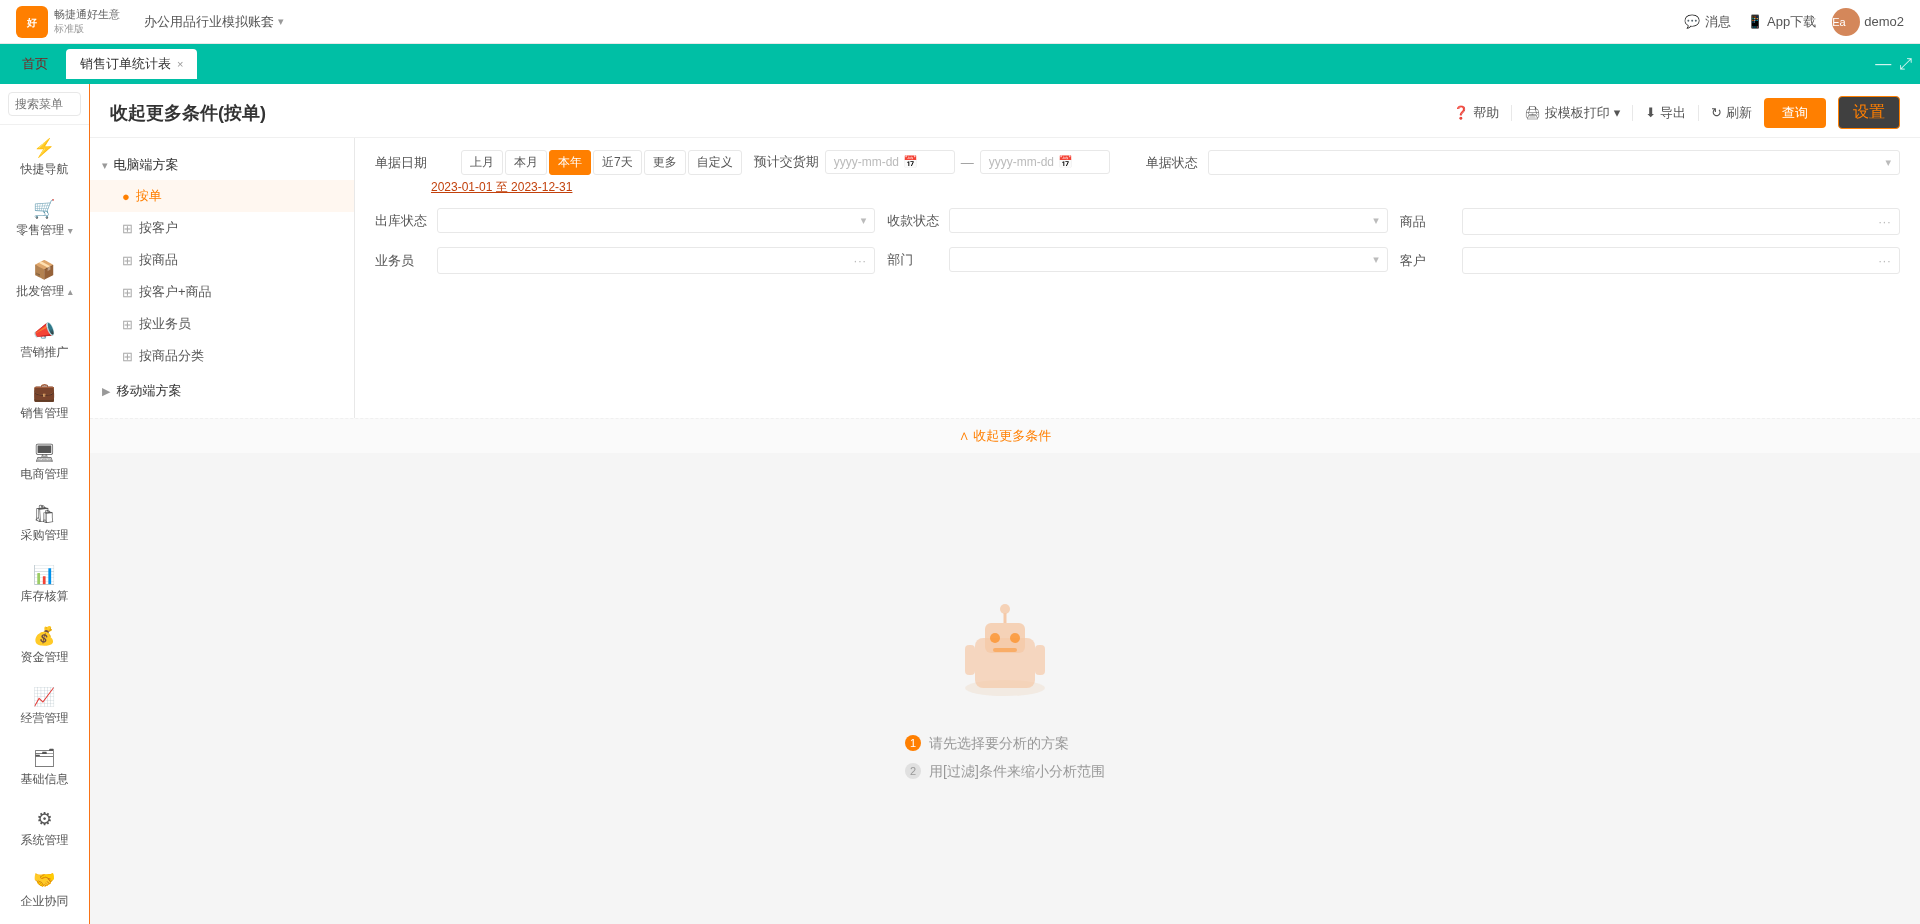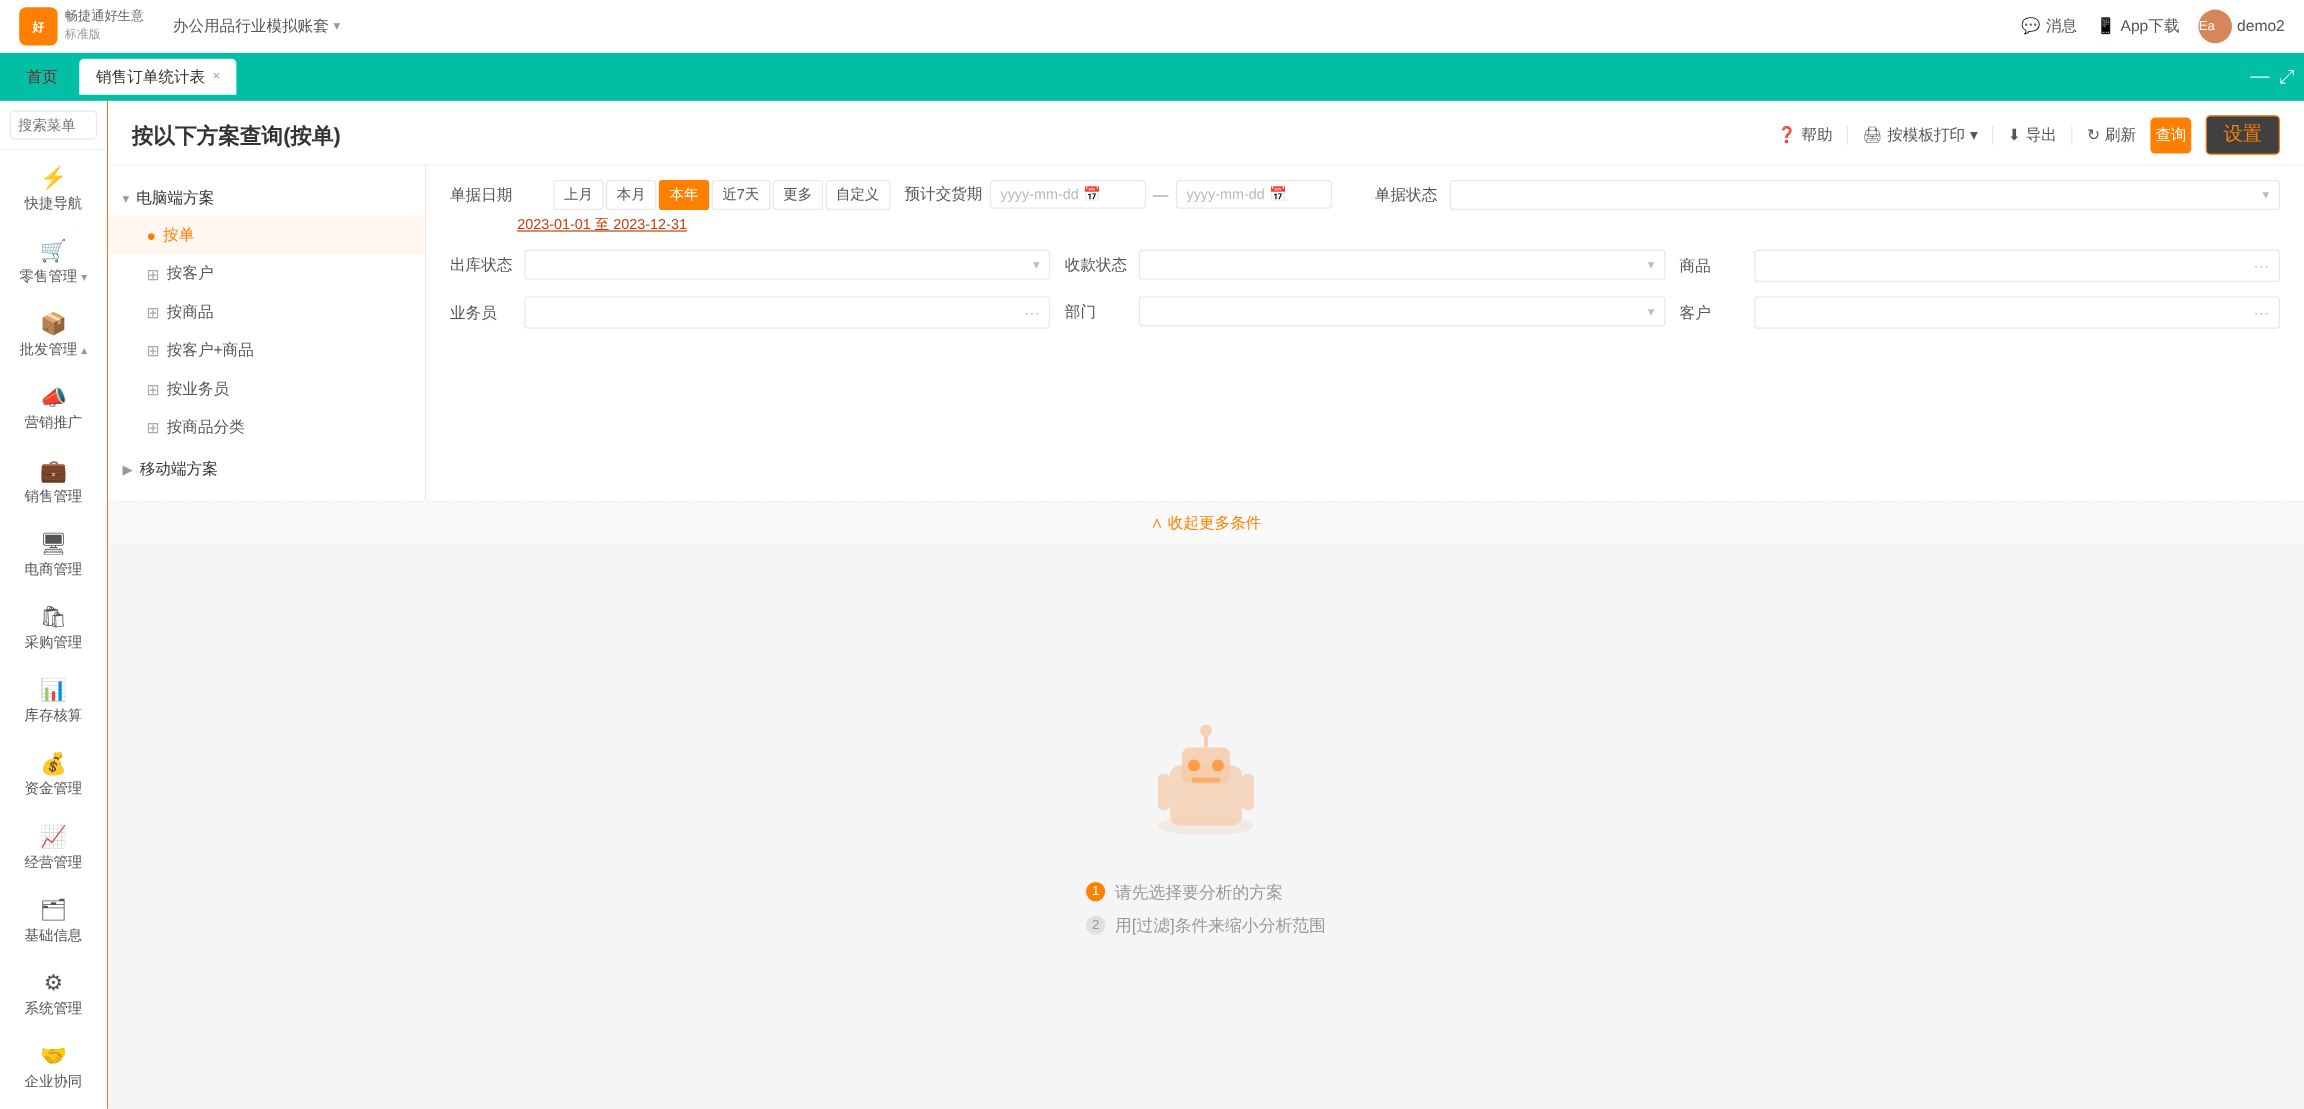--- a/index.html
+++ b/index.html
@@ -96,21 +96,21 @@
       justify-content: space-between;
     }
     .page-header-title { font-size: 18px; font-weight: 600; color: #333; }
     .page-header-actions { display: flex; align-items: center; gap: 12px; }
     .header-action-btn { display: flex; align-items: center; gap: 4px; font-size: 13px; color: #555; cursor: pointer; }
     .btn-primary {
       background: #ff7f00;
       color: #fff;
       border: none;
       border-radius: 4px;
-      padding: 6px 4px;
+      padding: 6px 18px;
       font-size: 13px;
       cursor: pointer;
     }
     .btn-setting {
       background: #404040;
       color: #ff7f00;
       border: 1px solid #ff7f00;
       border-radius: 4px;
       padding: 5px 14px;
       font-size: 16px;
@@ -406,21 +406,21 @@
     <div class="nav-item">
       
       
     </div>
 
   </div>
 
   <div class="content-area">
 
     <div class="page-header">
-      <h1 class="page-header-title">按以下方案查询(按单)</h1>
+      <h1 class="page-header-title">收起更多条件(按单)</h1>
       <div class="page-header-actions">
         <div class="header-action-btn">
           <span>❓</span>
           <span>帮助</span>
         </div>
         <div class="divider-v"></div>
         <div class="header-action-btn">
           <span>🖨</span>
           <span>按模板打印</span>
           <span>▾</span>

